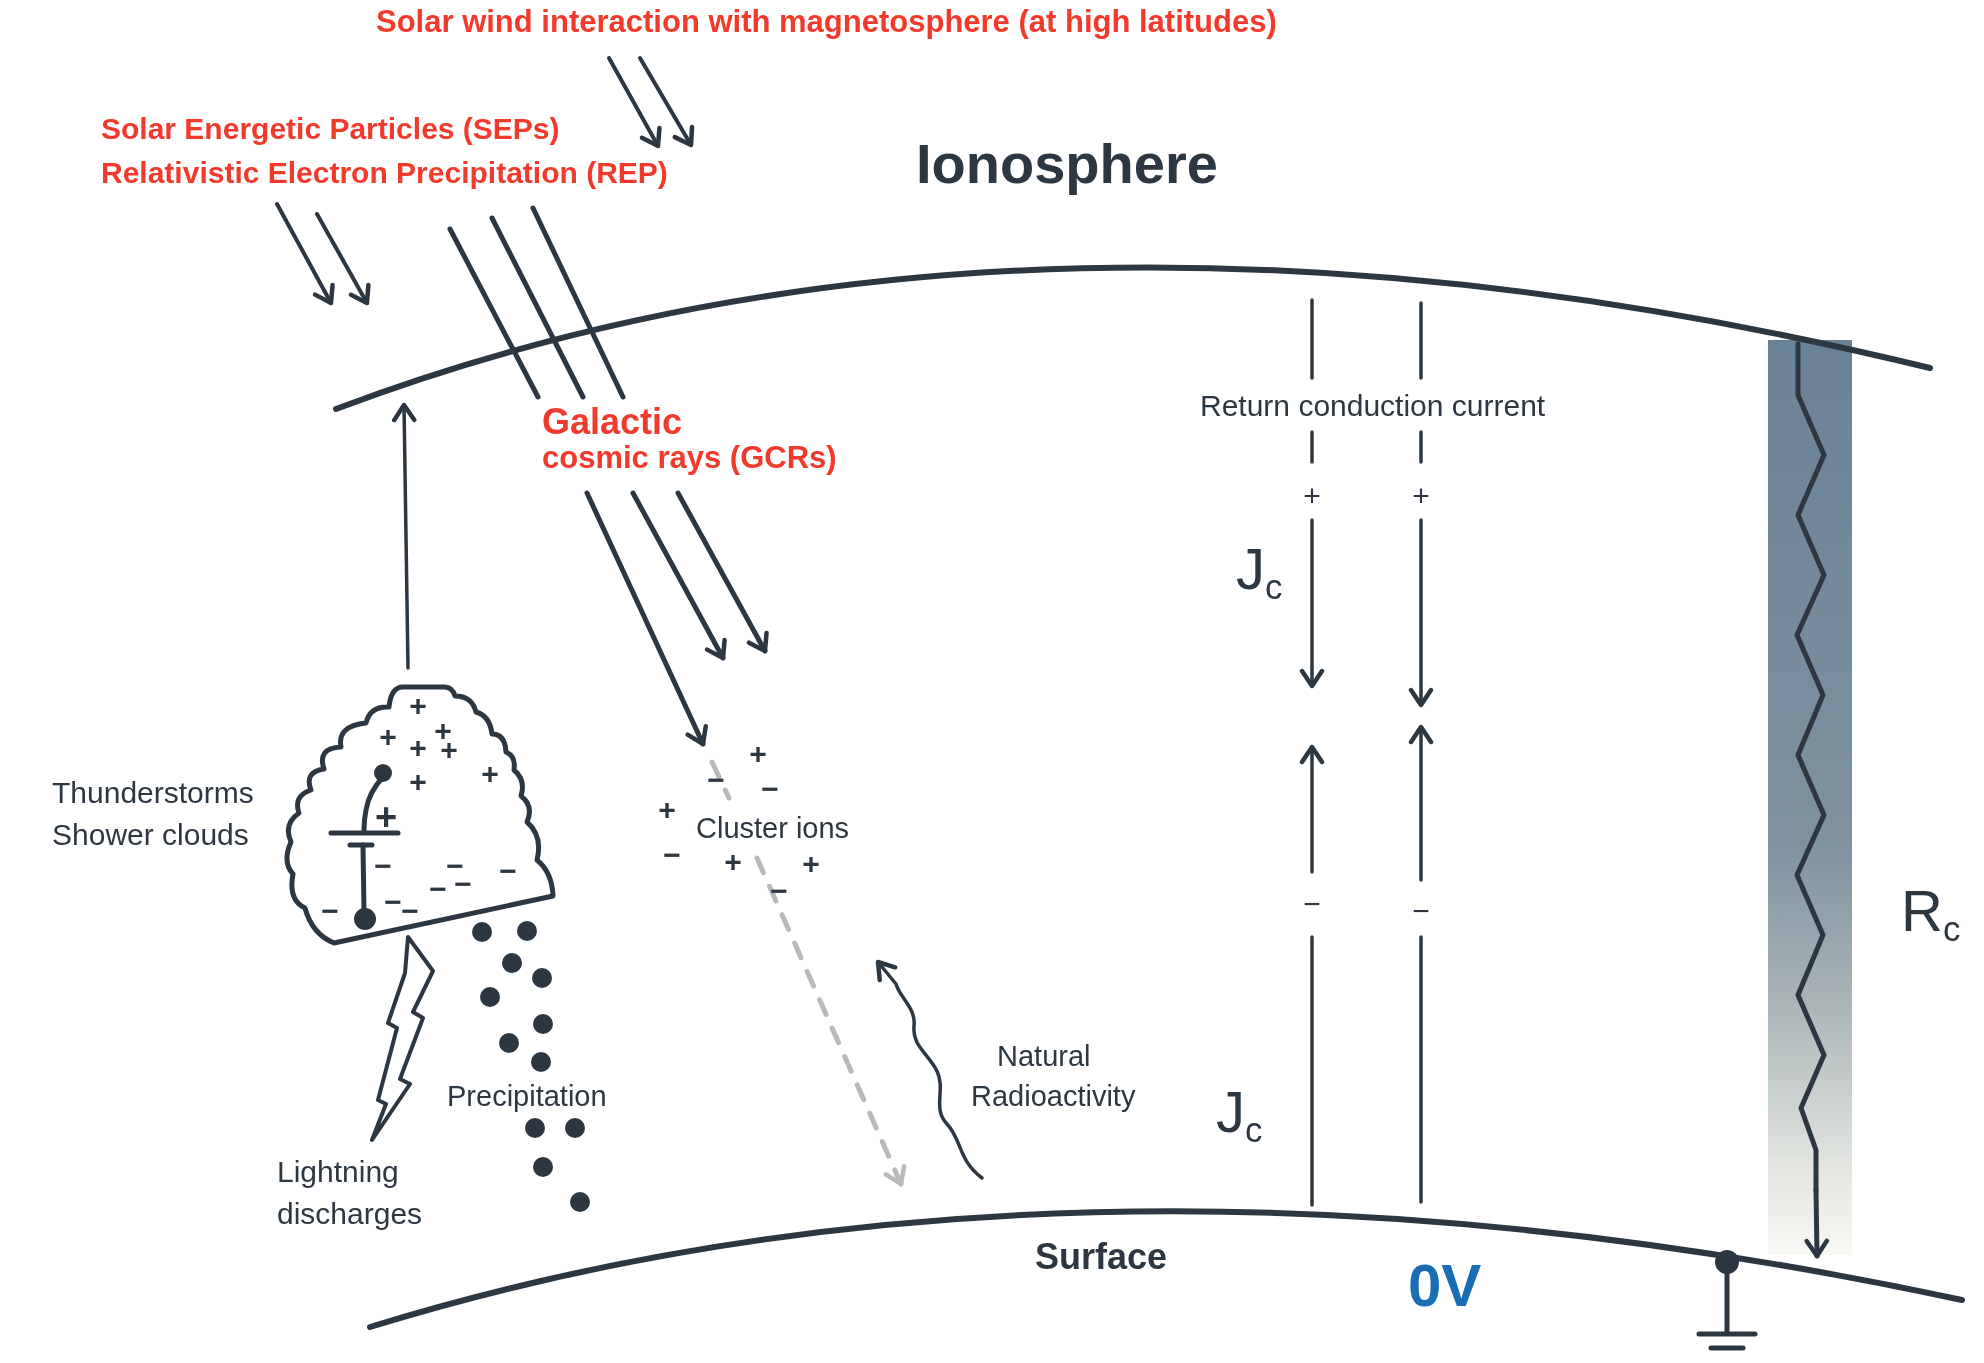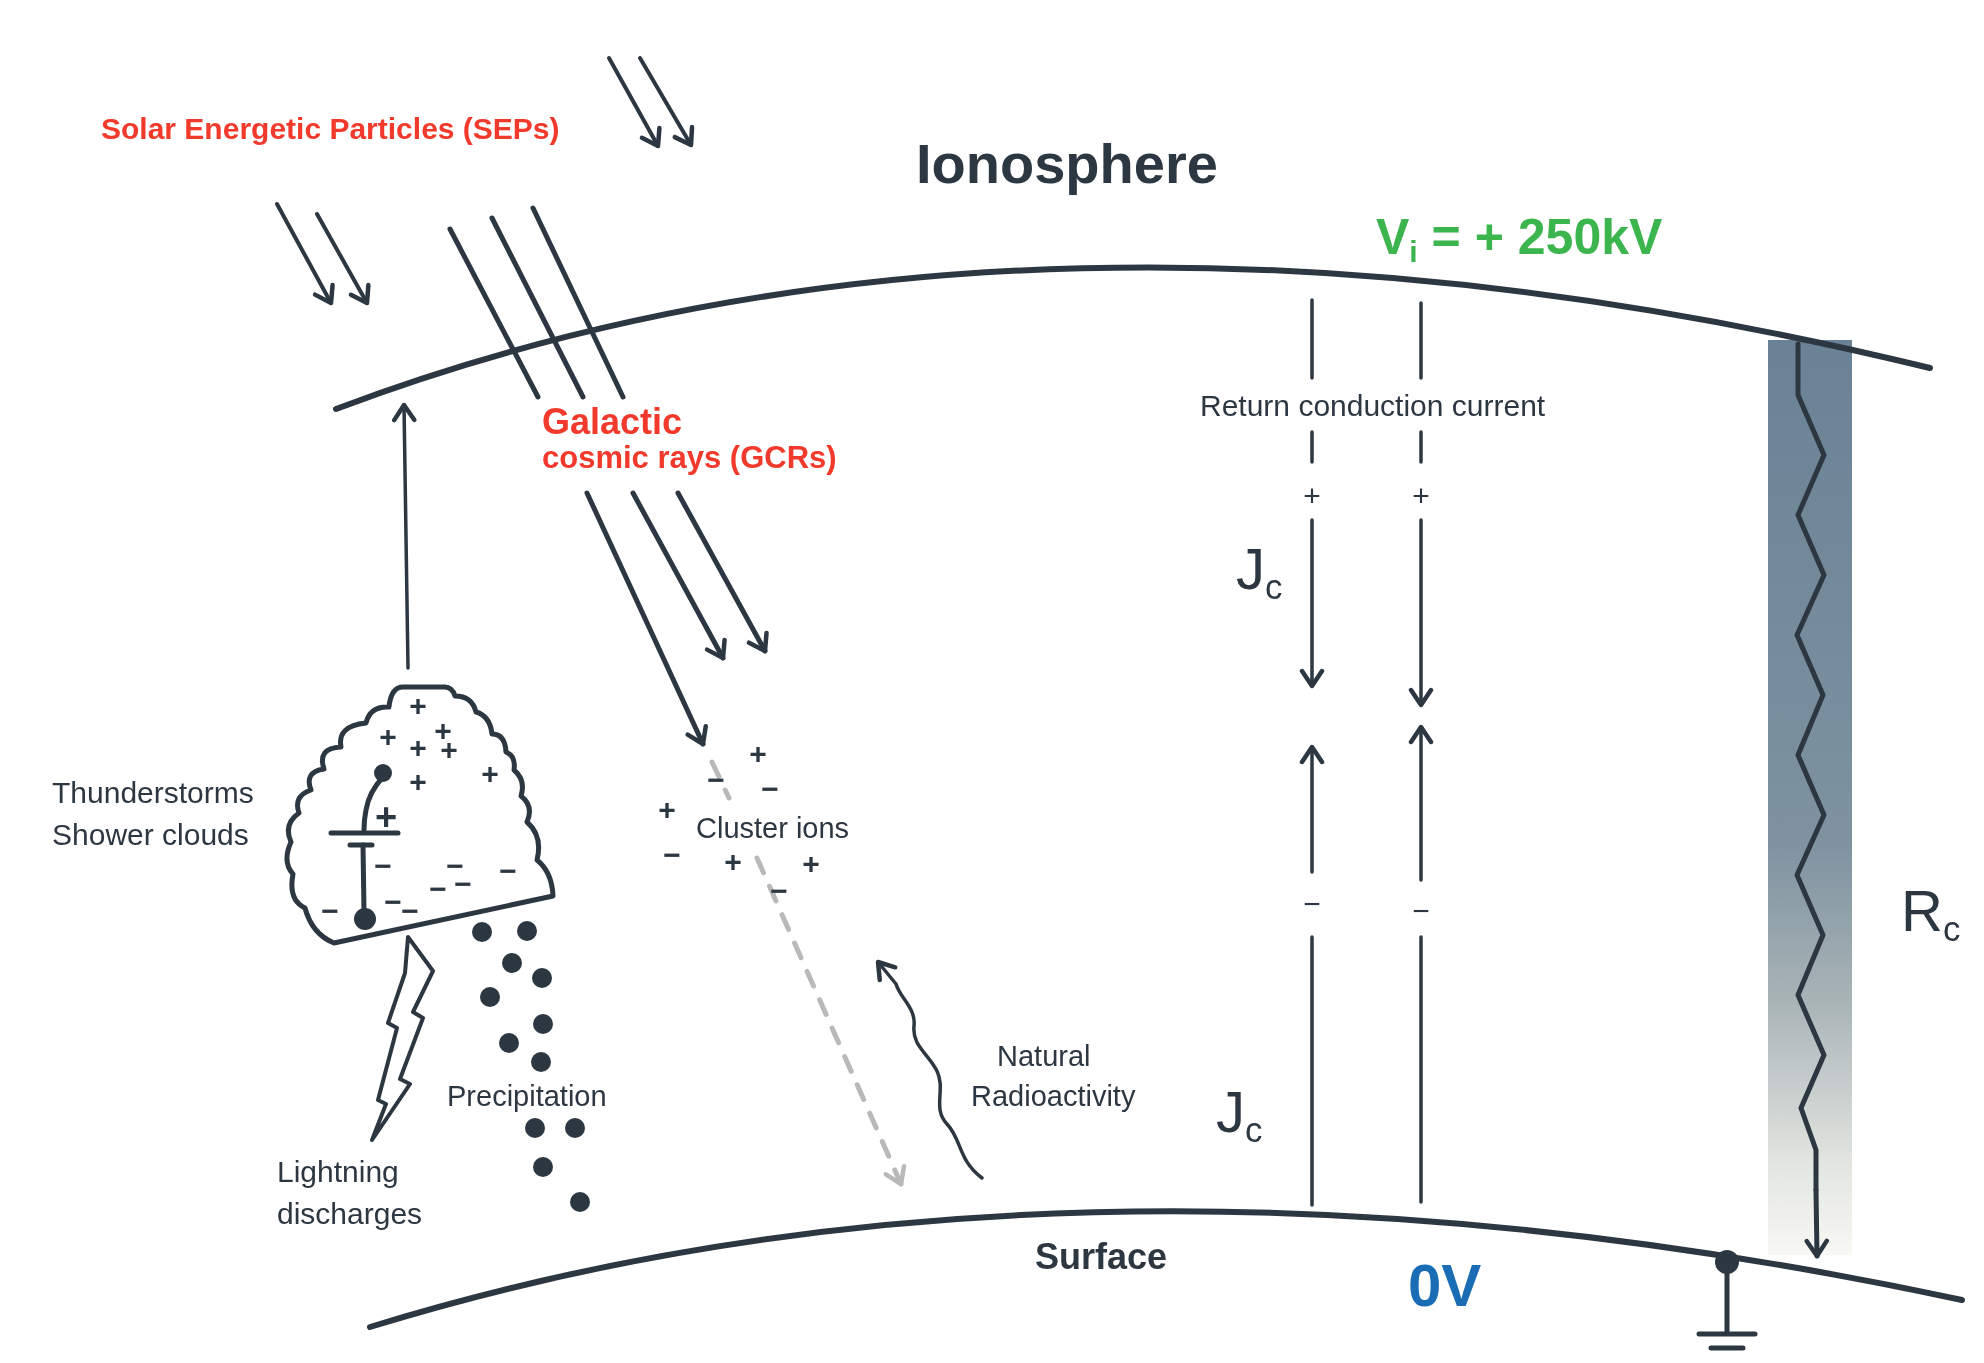--- a/index.html
+++ b/index.html
@@ -160,28 +160,27 @@
       <span class="charge cluster" style="left: 672px; top: 855px;">−</span>
       <span class="charge cluster" style="left: 733px; top: 862px;">+</span>
       <span class="charge cluster" style="left: 811px; top: 864px;">+</span>
       <span class="charge cluster" style="left: 779px; top: 891px;">−</span>
       <span class="charge column" style="left: 1312px; top: 496px;">+</span>
       <span class="charge column" style="left: 1421px; top: 496px;">+</span>
       <span class="charge column" style="left: 1312px; top: 904px;">−</span>
       <span class="charge column" style="left: 1421px; top: 911px;">−</span>
     </div>
 
+  <div class="lbl red" style="left:376px;top:5px;font-size:31px;">Solar wind interaction with magnetosphere (at high latitudes)</div>
 
   <div class="lbl red" style="left:101px;top:112px;">Solar Energetic Particles (SEPs)</div>
+  <div class="lbl red" style="left:101px;top:156px;">Relativistic Electron Precipitation (REP)</div>
 
   <div class="lbl bold" style="left:916px;top:133px;font-size:56px;">Ionosphere</div>
 
-  <div class="lbl green" style="left:1376px;top:209px;font-size:50px;">
-    <span>V</span><sub class="sb">i</sub><span> = + 250kV</span>
-  </div>
 
   <div class="lbl red" style="left:542px;top:402px;font-size:36px;">Galactic</div>
   <div class="lbl red" style="left:542px;top:441px;font-size:31px;">cosmic rays (GCRs)</div>
 
   <div class="lbl" style="left:1200px;top:389px;">Return conduction current</div>
 
   <div class="lbl" style="left:1236px;top:537px;font-size:58px;">
     <span>J</span><sub class="sb">c</sub>
   </div>
   <div class="lbl" style="left:1216px;top:1080px;font-size:58px;">

